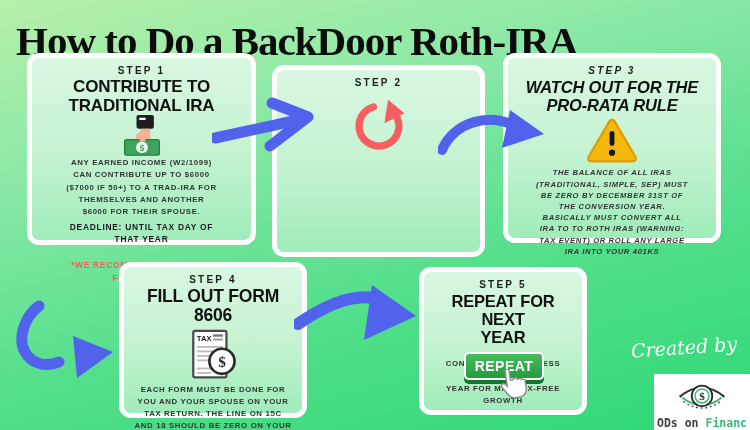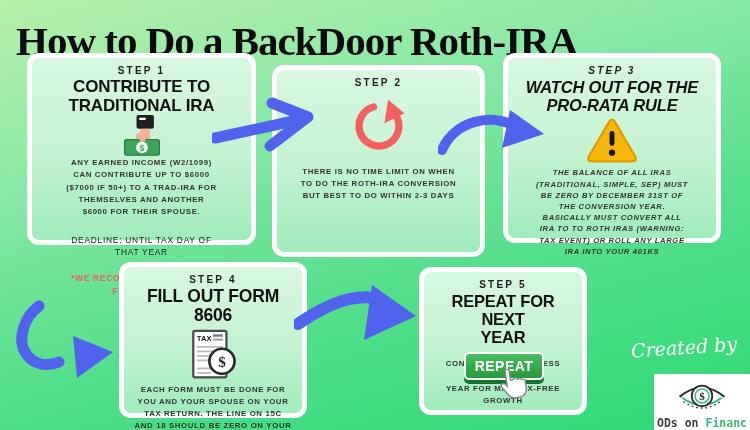--- a/index.html
+++ b/index.html
@@ -17,22 +17,22 @@
     position:absolute;box-sizing:border-box;border:5px solid #ffffff;border-radius:12px;
     background:linear-gradient(180deg,#d9f7e1 0%,#c6f3d2 50%,#a0ecba 100%);
     display:flex;flex-direction:column;align-items:center;text-align:center;
     padding:7px 6px 5px;
   }
   .step-label{font-size:10px;font-weight:bold;letter-spacing:2.2px;color:#1d1d1d;}
   .step-heading{font-size:16.5px;font-weight:bold;line-height:1.1;letter-spacing:-0.2px;
     color:#111;white-space:pre-line;margin-top:2px;}
   .step-body{font-size:7.8px;font-weight:bold;letter-spacing:0.65px;line-height:1.55;
     color:#333;white-space:pre-line;}
-  .deadline{font-size:8.4px;font-weight:normal;letter-spacing:0.75px;line-height:1.5;
-    color:#191919;white-space:pre-line;margin-top:16px;}
+  .deadline{font-size:8.4px;font-weight:bold;letter-spacing:0.75px;line-height:1.5;
+    color:#191919;white-space:pre-line;margin-top:3px;}
   .note{font-size:8.4px;font-weight:bold;letter-spacing:0.75px;line-height:1.5;
     color:#f25f5f;white-space:pre-line;margin-top:13px;}
   .arrow{position:absolute;}
   .icon-wrap{display:flex;align-items:center;justify-content:center;}
   .repeat-wrap{position:relative;width:110px;height:50px;margin-top:4px;}
   .repeat-btn{
     position:absolute;left:16px;top:2px;width:76px;height:24px;
     background:linear-gradient(180deg,#46bd5e 0%,#27993f 100%);
     border:2px solid #fff;border-radius:5px;box-shadow:0 4px 0 #14762c;
     color:#fff;font-weight:bold;font-size:14px;letter-spacing:0.5px;line-height:24px;
@@ -88,23 +88,20 @@
   </div>
 
   <div class="card" style="left:272px;top:53px;width:213px;height:192px;margin-top:12px;">
     <div class="step-label">STEP 2</div>
     <div class="icon-wrap" style="margin:8px 0 2px;">
       <svg width="58" height="58" viewBox="0 0 64 64">
         <path d="M26,12 A22,22 0 1 0 52,24" fill="none" stroke="#f55f5f" stroke-width="8" stroke-linecap="round"></path>
         <path d="M42,4 L60,19 L38,30 Z" fill="#f55f5f"></path>
       </svg>
     </div>
-    <div class="step-body" style="margin-top:10px;">THERE IS NO TIME LIMIT ON WHEN
-TO DO THE ROTH-IRA CONVERSION
-BUT BEST TO DO WITHIN 2-3 DAYS</div>
   </div>
 
   <div class="card" style="left:503px;top:53px;width:218px;height:190px;font-style:italic;">
     <div class="step-label">STEP 3</div>
     <div class="step-heading">WATCH OUT FOR THE
 PRO-RATA RULE</div>
     <div class="icon-wrap" style="margin:3px 0 3px;">
       <svg width="54" height="47" viewBox="0 0 60 54">
         <path d="M27,5 Q30,1 33,5 L57,46 Q59,51 53,51 L7,51 Q1,51 3,46 Z" fill="#f7b80c" stroke="#e09a00" stroke-width="2.5" stroke-linejoin="round"></path>
         <rect x="27.2" y="16" width="5.6" height="17" rx="2.6" fill="#161616"></rect>

